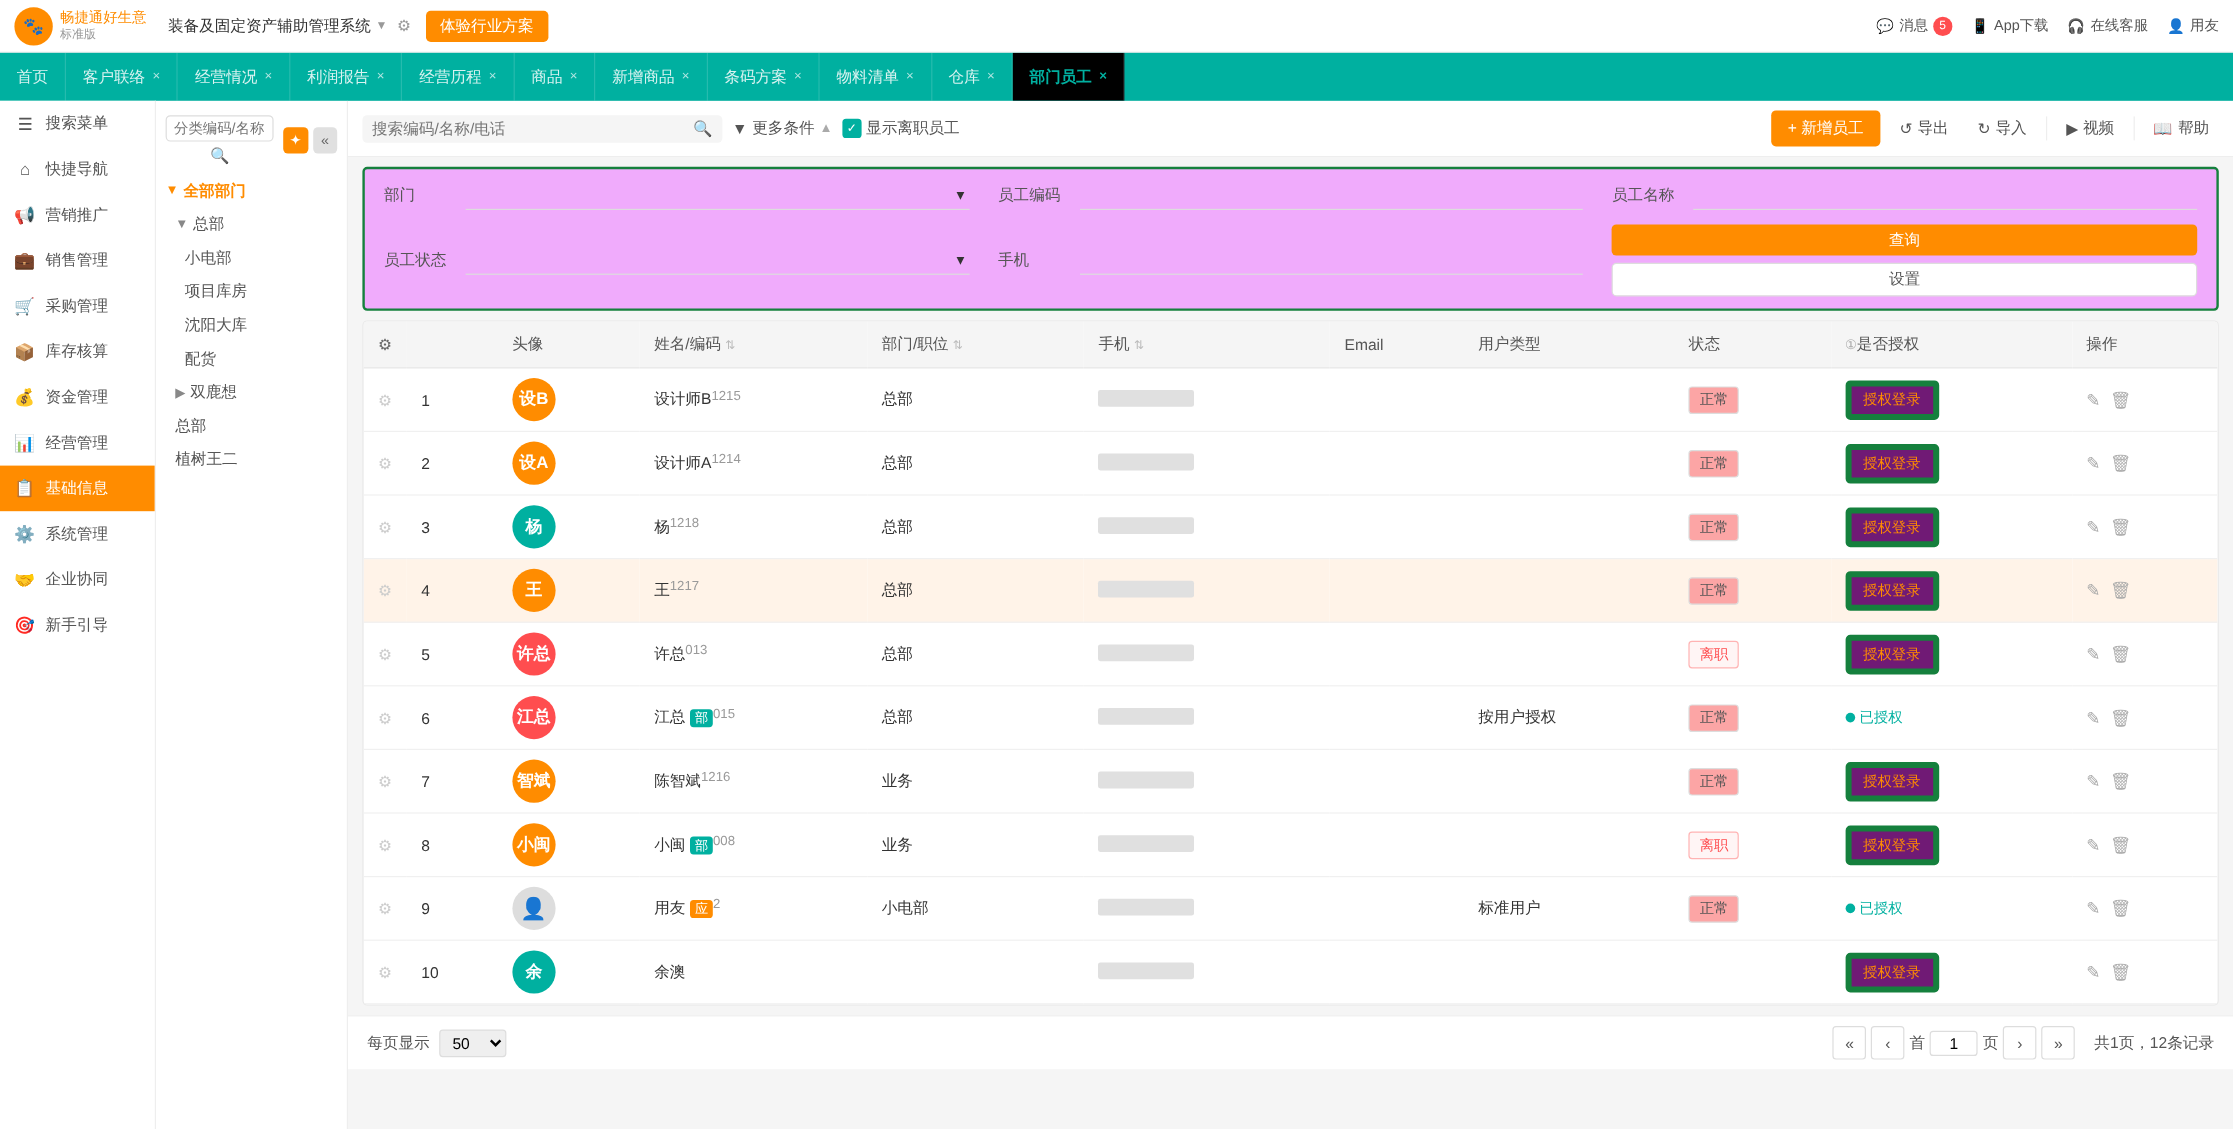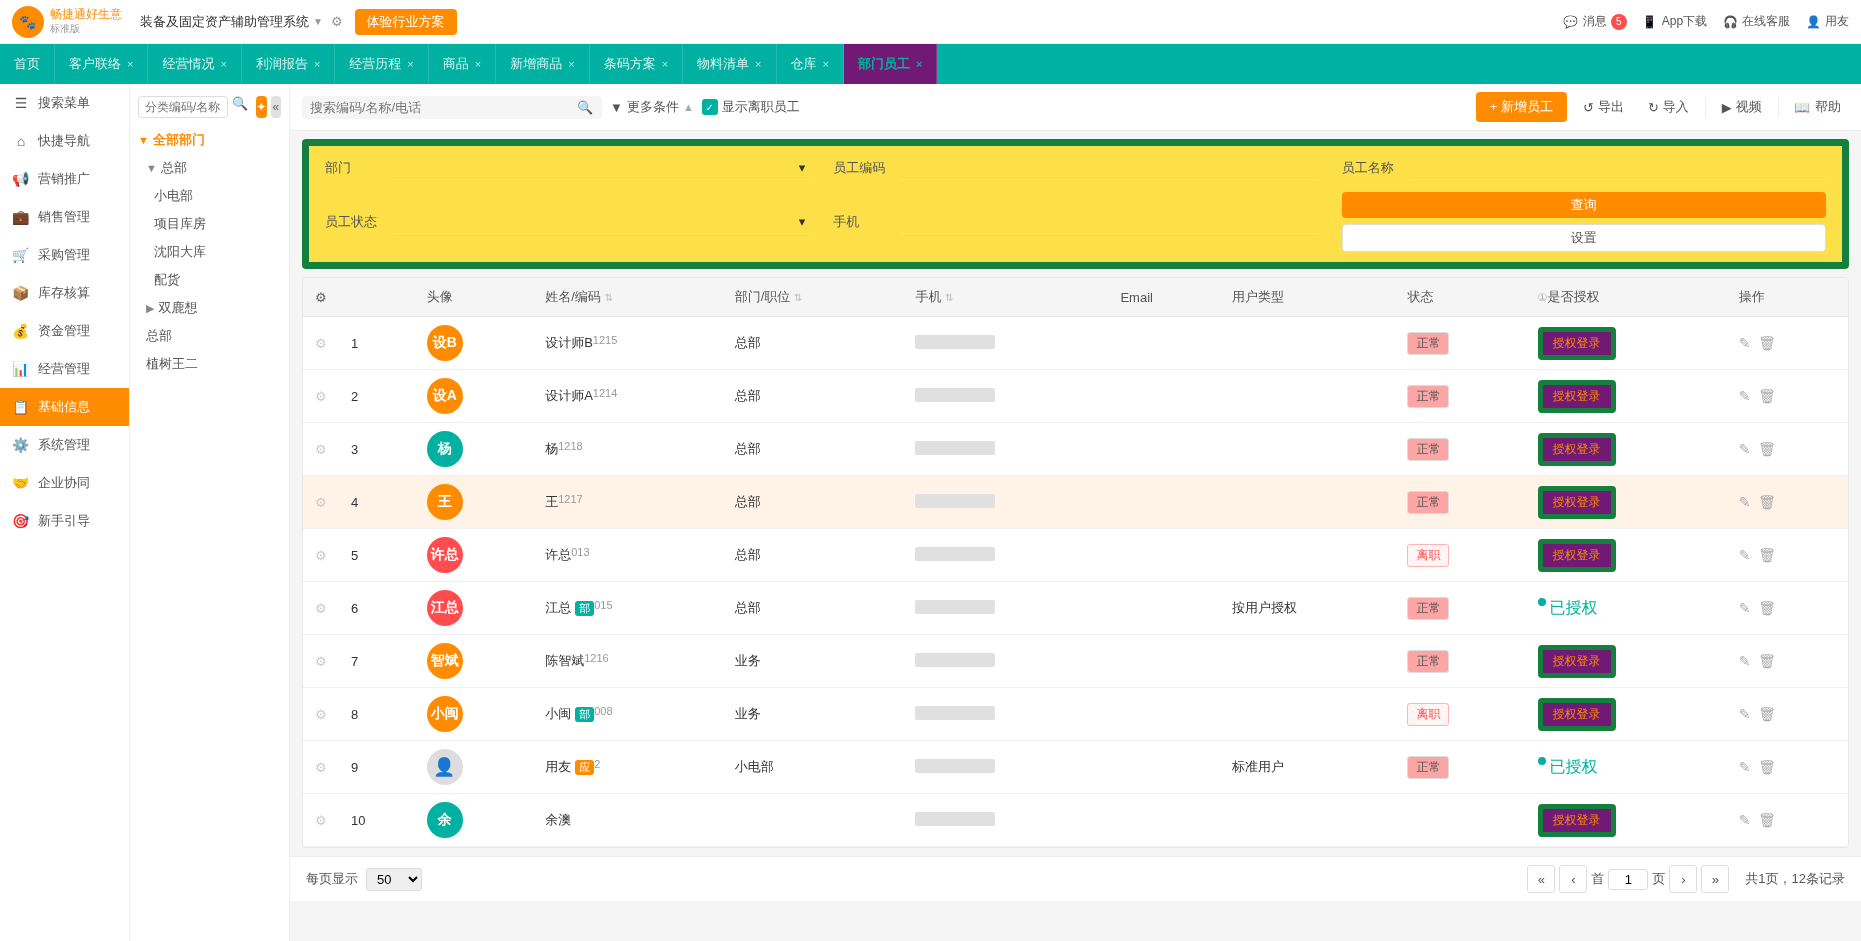--- a/index.html
+++ b/index.html
@@ -14,21 +14,21 @@
     .system-title { font-size: 13px; color: #333; margin-left: 8px; }
     .top-bar-right { display: flex; align-items: center; gap: 16px; margin-left: auto; }
     .top-bar-btn { display: flex; align-items: center; gap: 4px; font-size: 12px; color: #555; cursor: pointer; }
     .badge { background: #ff4d4f; color: #fff; border-radius: 50%; width: 16px; height: 16px; font-size: 10px; display: flex; align-items: center; justify-content: center; }
     .trial-btn { background: #ff8c00; color: #fff; border: none; border-radius: 4px; padding: 4px 12px; font-size: 13px; cursor: pointer; }
     .dropdown-arrow { color: #999; font-size: 10px; margin-left: 4px; }
 
     
     .nav-tabs { display: flex; align-items: center; background: #00b0a0; height: 40px; padding: 0 0; overflow: hidden; }
     .nav-tab { padding: 0 14px; height: 40px; display: flex; align-items: center; color: rgba(255,255,255,0.85); font-size: 13px; cursor: pointer; white-space: nowrap; border-right: 1px solid rgba(255,255,255,0.15); }
-    .nav-tab.active { background: #701a75; color: #00b0a0; font-weight: bold; }
+    .nav-tab.active { background: #000000; color: #00b0a0; font-weight: bold; }
     .nav-tab .close-x { margin-left: 6px; font-size: 11px; color: rgba(255,255,255,0.7); }
     .nav-tab.active .close-x { color: #00b0a0; }
 
     
     .main-layout { display: flex; height: calc(100vh - 84px); }
 
     
     .sidebar { width: 130px; background: #fff; border-right: 1px solid #eee; overflow-y: auto; flex-shrink: 0; }
     .sidebar-item { display: flex; align-items: center; gap: 8px; padding: 10px 12px; cursor: pointer; color: #555; font-size: 13px; }
     .sidebar-item.active { background: #ff8c00; color: #fff; }
@@ -57,21 +57,21 @@
     .search-input { border: none; background: transparent; outline: none; font-size: 13px; width: 100%; }
     .filter-btn { display: flex; align-items: center; gap: 4px; color: #555; cursor: pointer; font-size: 13px; }
     .show-resign-wrap { display: flex; align-items: center; gap: 4px; color: #555; font-size: 13px; }
     .checkbox-teal { width: 16px; height: 16px; background: #00b0a0; border-radius: 3px; display: flex; align-items: center; justify-content: center; color: #fff; font-size: 10px; }
     .right-btns { margin-left: auto; display: flex; align-items: center; gap: 8px; }
     .add-btn { background: #ff8c00; color: #fff; border: none; border-radius: 4px; padding: 6px 14px; font-size: 13px; cursor: pointer; display: flex; align-items: center; gap: 4px; margin-left: 28px; }
     .icon-btn-outline { display: flex; align-items: center; gap: 4px; color: #555; cursor: pointer; font-size: 13px; padding: 4px 8px; }
     .divider-v { width: 1px; height: 20px; background: #eee; }
 
     
-    .filter-row { background: #fde047; border: 7px solid #15803d; margin: 8px 12px; border-radius: 4px; padding: 10px 16px; }
+    .filter-row { background: #f0abfc; border: 2px solid #15803d; margin: 8px 12px; border-radius: 4px; padding: 10px 16px; }
     .filter-grid { display: grid; grid-template-columns: 1fr 1fr 1fr; gap: 12px 24px; }
     .filter-field { display: flex; align-items: center; gap: 8px; }
     .filter-label { color: #555; font-size: 13px; white-space: nowrap; min-width: 60px; }
     .filter-select { flex: 1; display: flex; align-items: center; justify-content: space-between; border-bottom: 1px solid #ddd; padding: 4px 4px; cursor: pointer; min-width: 160px; }
     .filter-input { flex: 1; border-bottom: 1px solid #ddd; padding: 4px 4px; outline: none; border-top: none; border-left: none; border-right: none; font-size: 13px; min-width: 160px; background: transparent; }
     .query-btn { background: #ff8c00; color: #fff; border: none; border-radius: 4px; padding: 4px 16px; font-size: 13px; cursor: pointer; }
     .reset-btn { background: #fff; color: #555; border: 1px solid #ddd; border-radius: 4px; padding: 4px 16px; font-size: 13px; cursor: pointer; }
 
     
     .table-wrap { margin: 0 12px 8px; background: #fff; border: 1px solid #e8e8e8; border-radius: 4px; overflow: hidden; }
@@ -86,21 +86,21 @@
 
     .name-code { display: flex; flex-direction: row; }
     .emp-name { font-size: 13px; color: #333; }
     .emp-code { font-size: 11px; color: #999; }
 
     .status-badge { display: inline-block; padding: 2px 8px; border-radius: 3px; font-size: 12px; }
     .status-normal { color: #555; border: 1px solid #ddd; background: #fca5a5; }
     .status-resign { color: #ff4d4f; border: 1px solid #ffb3b3; background: #fff5f5; }
 
     .auth-btn { border: 5px solid #15803d; color: #ff8c00; background: #701a75; border-radius: 4px; padding: 3px 10px; font-size: 12px; cursor: pointer; white-space: nowrap; }
-    .authorized { display: flex; gap: 4px; color: #00b0a0; font-size: 16px; }
+    .authorized { display: flex; align-items: center; gap: 4px; color: #00b0a0; font-size: 12px; }
     .dot-auth { width: 8px; height: 8px; border-radius: 50%; background: #00b0a0; }
 
     .op-icons { display: flex; gap: 8px; }
     .op-icon { color: #aaa; cursor: pointer; font-size: 14px; }
 
     .phone-blur { display: inline-block; width: 80px; height: 14px; background: #e0e0e0; border-radius: 2px; }
 
     .dept-badge { display: inline-block; background: #00b0a0; color: #fff; border-radius: 3px; padding: 0 4px; font-size: 11px; margin-left: 4px; vertical-align: middle; }
 
     
@@ -217,21 +217,21 @@
     <div class="sidebar-item">
       <span class="s-icon">🎯</span>
       <span>新手引导</span>
     </div>
   </div>
 
   <div class="content-area">
 
     <div class="dept-panel">
       <div class="dept-panel-header">
-        <div style="display:flex;align-items:flex-start;gap:4px;">
+        <div style="display:flex;align-items:center;gap:4px;flex-direction:column;">
           <input type="text" style="border: 1px solid rgb(221, 221, 221); border-radius: 4px; padding: 3px 6px; font-size: 12px; width: 90px; outline: none;" placeholder="分类编码/名称">
           <span style="color:#999;cursor:pointer;">🔍</span>
         </div>
         <div class="dept-icon-btn" style="margin-left:4px;">✦</div>
         <div class="dept-icon-btn2">«</div>
       </div>
       <div class="dept-tree">
         <div class="dept-tree-item parent">
           <span style="color:#ff8c00;font-size:11px;">▼</span>
           <span style="color:#ff8c00;font-weight:bold;">全部部门</span>

